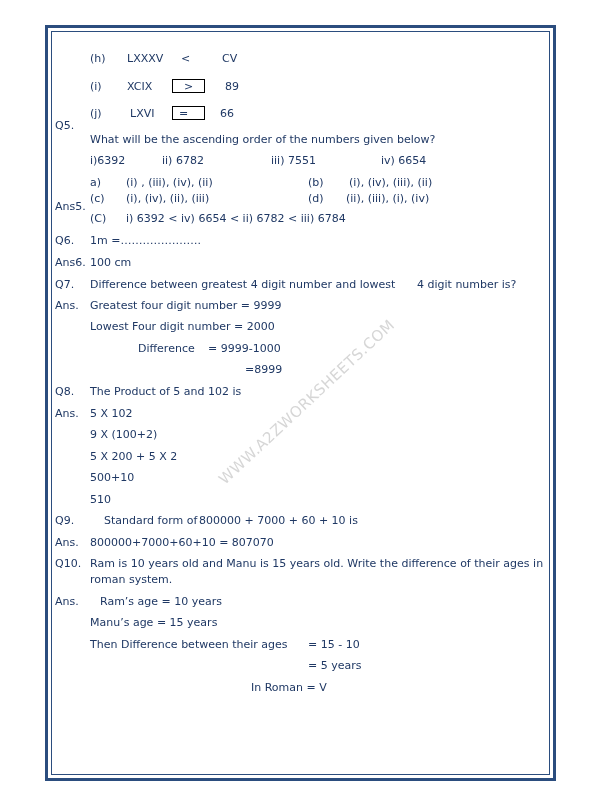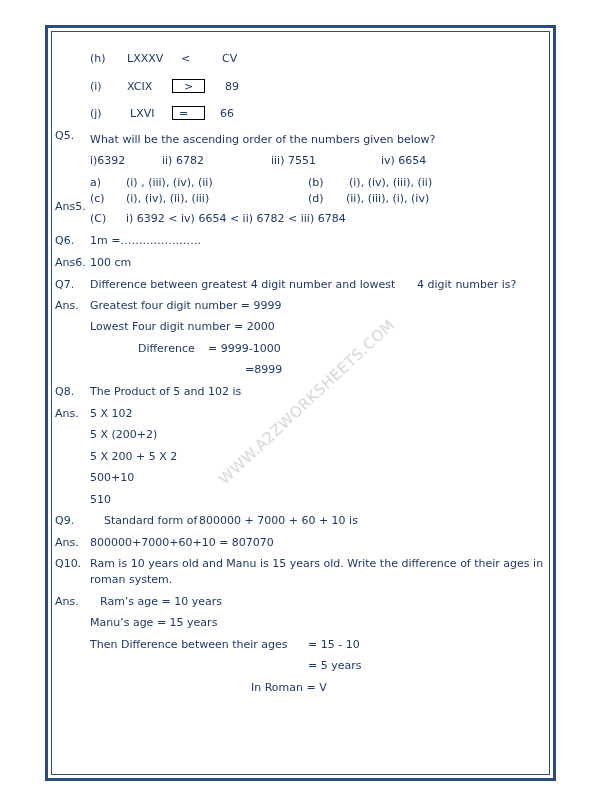--- a/index.html
+++ b/index.html
@@ -38,21 +38,21 @@
 </div>
 <div>
   <span class="t" style="left:90px;top:107px">(j)</span>
   <span class="t" style="left:130px;top:107px">LXVI</span>
   <div class="box" style="left:172px;top:106px;width:33px"></div>
   <span class="t" style="left:179px;top:107px">=</span>
   <span class="t" style="left:220px;top:107px">66</span>
 </div>
 
 <div>
-  <span class="t" style="left:55px;top:129px">Q5.</span>
+  <span class="t" style="left:55px;top:119px">Q5.</span>
   <span class="t" style="left:90px;top:133px">What will be the ascending order of the numbers given below?</span>
   <span class="t" style="left:90px;top:154px">i)6392</span>
   <span class="t" style="left:162px;top:154px">ii) 6782</span>
   <span class="t" style="left:271px;top:154px">iii) 7551</span>
   <span class="t" style="left:381px;top:154px">iv) 6654</span>
 
   <span class="t" style="left:90px;top:176px">a)</span>
   <span class="t" style="left:126px;top:176px">(i) , (iii), (iv), (ii)</span>
   <span class="t" style="left:308px;top:176px">(b)</span>
   <span class="t" style="left:349px;top:176px">(i), (iv), (iii), (ii)</span>
@@ -83,21 +83,21 @@
   <span class="t" style="left:138px;top:342px">Difference</span>
   <span class="t" style="left:208px;top:342px">= 9999-1000</span>
   <span class="t" style="left:245px;top:363px">=8999</span>
 </div>
 
 <div>
   <span class="t" style="left:55px;top:385px">Q8.</span>
   <span class="t" style="left:90px;top:385px">The Product of 5 and 102 is</span>
   <span class="t" style="left:55px;top:407px">Ans.</span>
   <span class="t" style="left:90px;top:407px">5 X 102</span>
-  <span class="t" style="left:90px;top:428px">5 X (200+2)</span>
+  <span class="t" style="left:90px;top:428px">9 X (100+2)</span>
   <span class="t" style="left:90px;top:450px">5 X 200 + 5 X 2</span>
   <span class="t" style="left:90px;top:471px">500+10</span>
   <span class="t" style="left:90px;top:493px">510</span>
 </div>
 
 <div>
   <span class="t" style="left:55px;top:514px">Q9.</span>
   <span class="t" style="left:104px;top:514px">Standard form of</span>
   <span class="t" style="left:199px;top:514px">800000 + 7000 + 60 + 10 is</span>
   <span class="t" style="left:55px;top:536px">Ans.</span>

